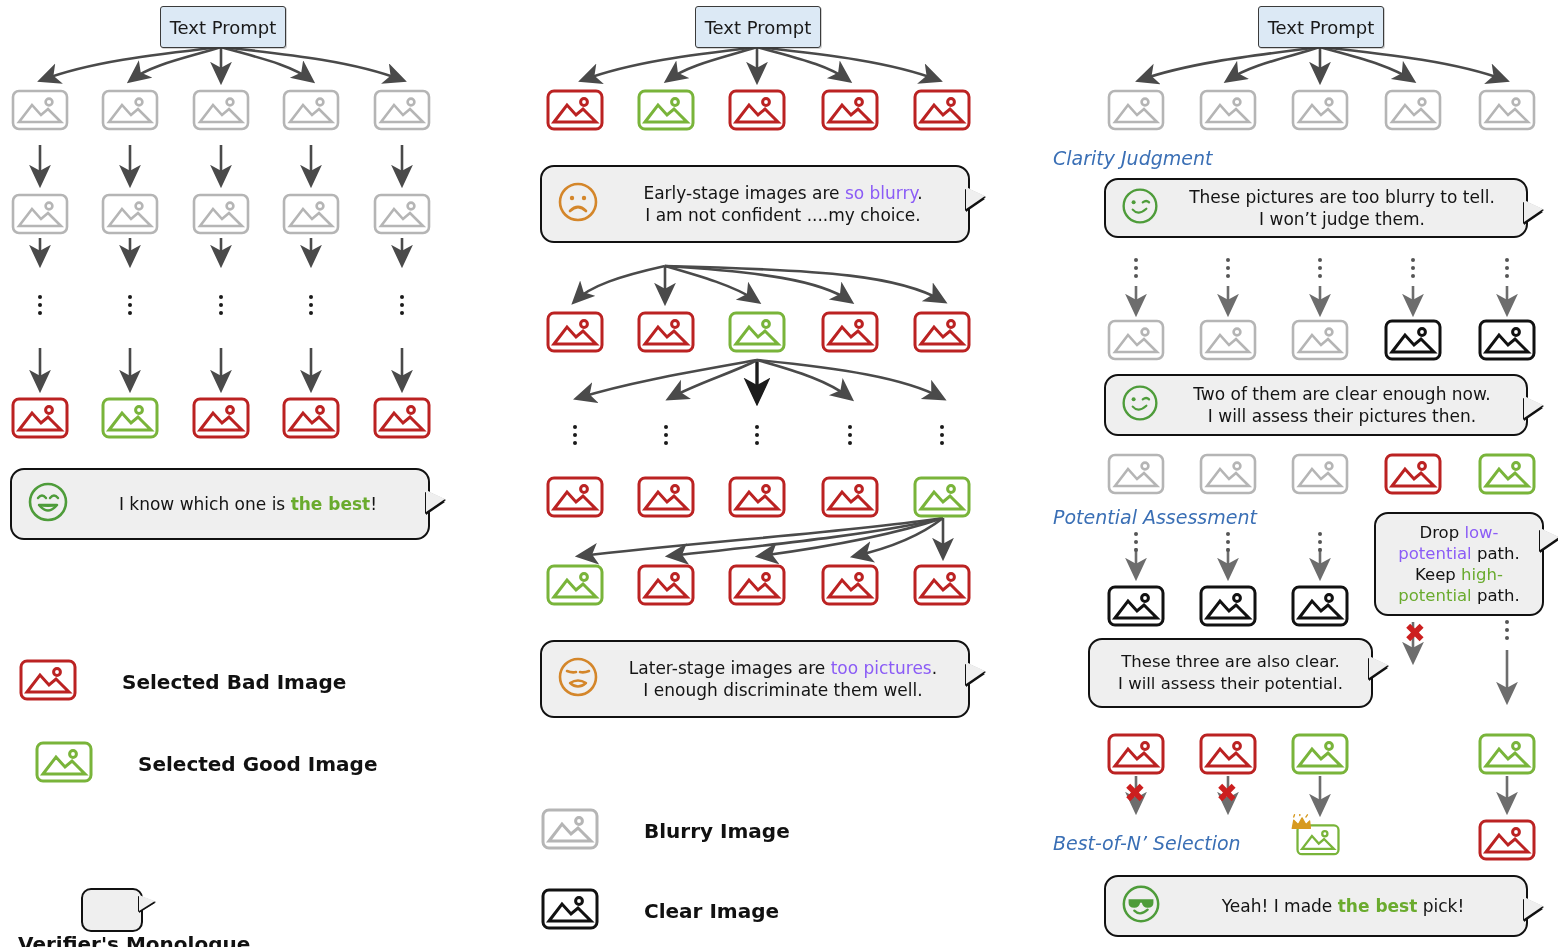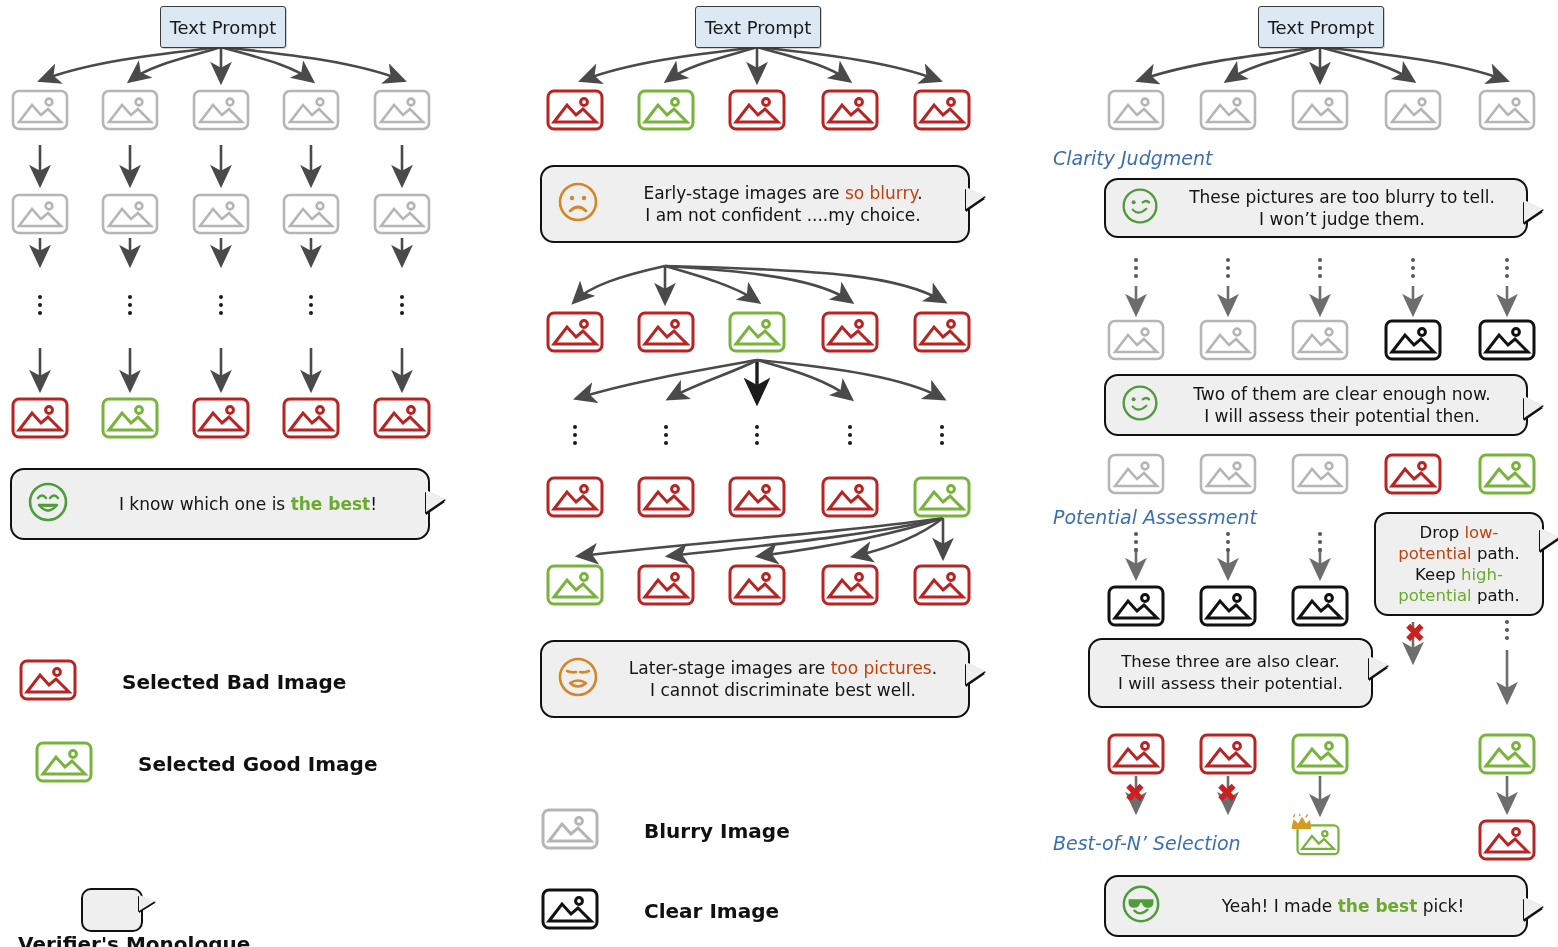--- a/index.html
+++ b/index.html
@@ -32,21 +32,21 @@
   .bubble .tail{
     position:absolute;right:-17px;top:20px;width:0;height:0;
     border-top:9px solid transparent;border-bottom:13px solid transparent;
     border-left:19px solid #efefef;
     filter:drop-shadow(1.4px 1.4px 0 #111) drop-shadow(-0.5px 2px 0 #111);
   }
   .bubble .txt{
     font-family:"DejaVu Sans",sans-serif;font-size:17px;color:#141414;line-height:1.32;
     text-align:center;flex:1;white-space:pre-line;
   }
-  .bubble .txt .red{color:#c2410c;text-align:right;}
+  .bubble .txt .red{color:#8b5cf6;text-align:right;}
   .bubble .txt .green{color:#6aab2e;font-weight:bold;}
   .bubble .txt .greenn{color:#6aab2e;}
   .face{flex:0 0 auto;}
 
   
   .stage-label{
     position:absolute;font-family:"DejaVu Sans",sans-serif;font-style:italic;
     font-size:19px;color:#3a6fb5;white-space:nowrap;
   }
 
@@ -602,21 +602,21 @@
 
   <div class="bubble" style="left:540px;top:640px;width:430px;height:78px;">
     <span class="face">
       <svg width="44" height="44" viewBox="0 0 44 44">
           <circle cx="22" cy="22" r="18" fill="none" stroke="#d4862a" stroke-width="2.6"></circle>
       <path d="M11 16 q5 2 9 1" fill="none" stroke="#d4862a" stroke-width="2.6" stroke-linecap="round"></path>
       <path d="M33 16 q-5 2 -9 1" fill="none" stroke="#d4862a" stroke-width="2.6" stroke-linecap="round"></path>
       <path d="M14 28 q8 -5 16 0 q-8 7 -16 0 z" fill="none" stroke="#d4862a" stroke-width="2.4" stroke-linejoin="round"></path>
         </svg>
     </span>
-    <span class="txt"><span>Later-stage images are </span><span class="red">too pictures</span><span>.</span><br><span>I cannot discriminate best well.</span></span>
+    <span class="txt"><span>Later-stage images are </span><span class="red">too pictures</span><span>.</span><br><span>I enough discriminate them well.</span></span>
     <span class="tail"></span>
   </div>
 
   <div class="legend-row" style="left:540px;top:807px;">
     <span style="margin-right:44px;">
       <svg width="60" height="44" viewBox="0 0 60 44">
           <g fill="none" stroke="#b5b5b5" stroke-width="3" stroke-linecap="round">
             <rect x="3" y="3" width="54" height="38" rx="6"></rect>
             <path d="M9 34 L22 17 L31 27 L38 21 L51 34 Z"></path>
             <circle cx="39" cy="14" r="3.4"></circle>
@@ -777,21 +777,21 @@
 
   <div class="bubble" style="left:1104px;top:374px;width:424px;height:62px;">
     <span class="face">
       <svg width="40" height="40" viewBox="0 0 44 44">
           <circle cx="22" cy="22" r="18" fill="none" stroke="#4e9c3a" stroke-width="2.6"></circle>
       <circle cx="15" cy="18" r="2.2" fill="#4e9c3a"></circle>
       <path d="M25 18 q4 -3 7 0" fill="none" stroke="#4e9c3a" stroke-width="2.4" stroke-linecap="round"></path>
       <path d="M14 26 q6 7 15 -1" fill="none" stroke="#4e9c3a" stroke-width="2.4" stroke-linecap="round"></path>
         </svg>
     </span>
-    <span class="txt"><span>Two of them are clear enough now.</span><br><span>I will assess their potential then.</span></span>
+    <span class="txt"><span>Two of them are clear enough now.</span><br><span>I will assess their pictures then.</span></span>
     <span class="tail"></span>
   </div>
 
   <div class="thumb" style="left:1106px;top:452px;">
     <svg viewBox="0 0 60 44">
         <g fill="none" stroke="#b5b5b5" stroke-width="2.6" stroke-linecap="round">
           <rect x="3" y="3" width="54" height="38" rx="6"></rect>
           <path d="M9 34 L22 17 L31 27 L38 21 L51 34 Z"></path>
           <circle cx="39" cy="14" r="3.4"></circle>
         </g>

